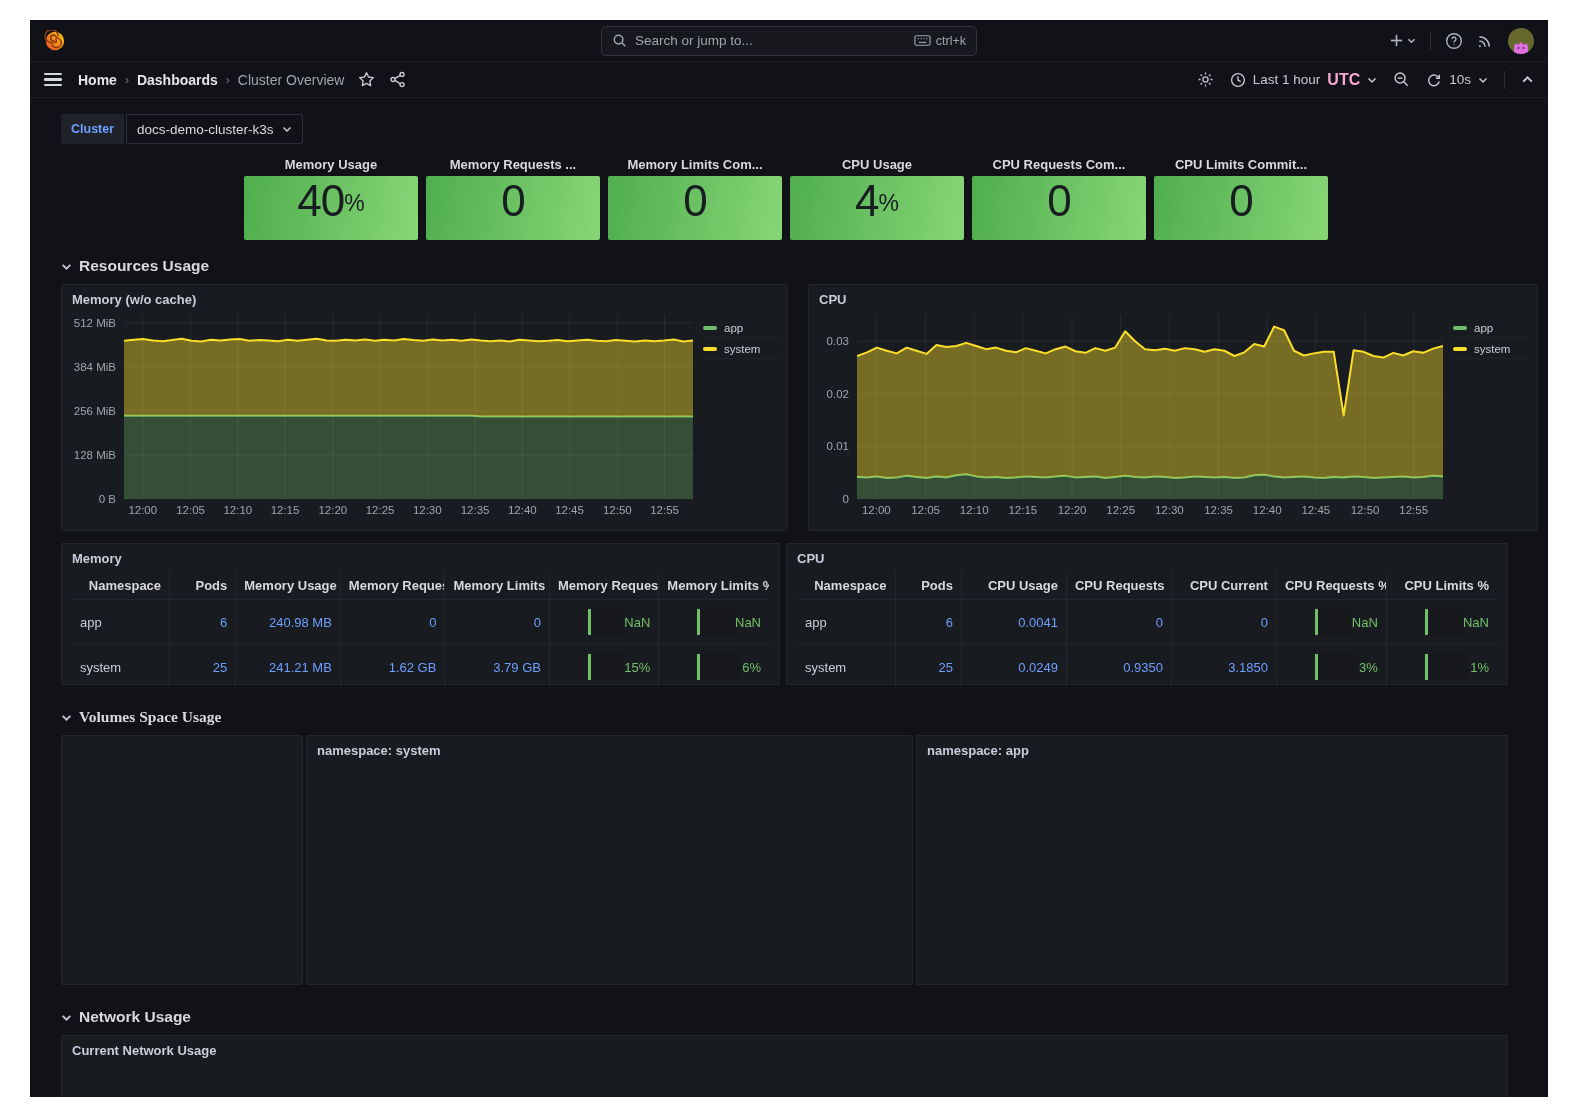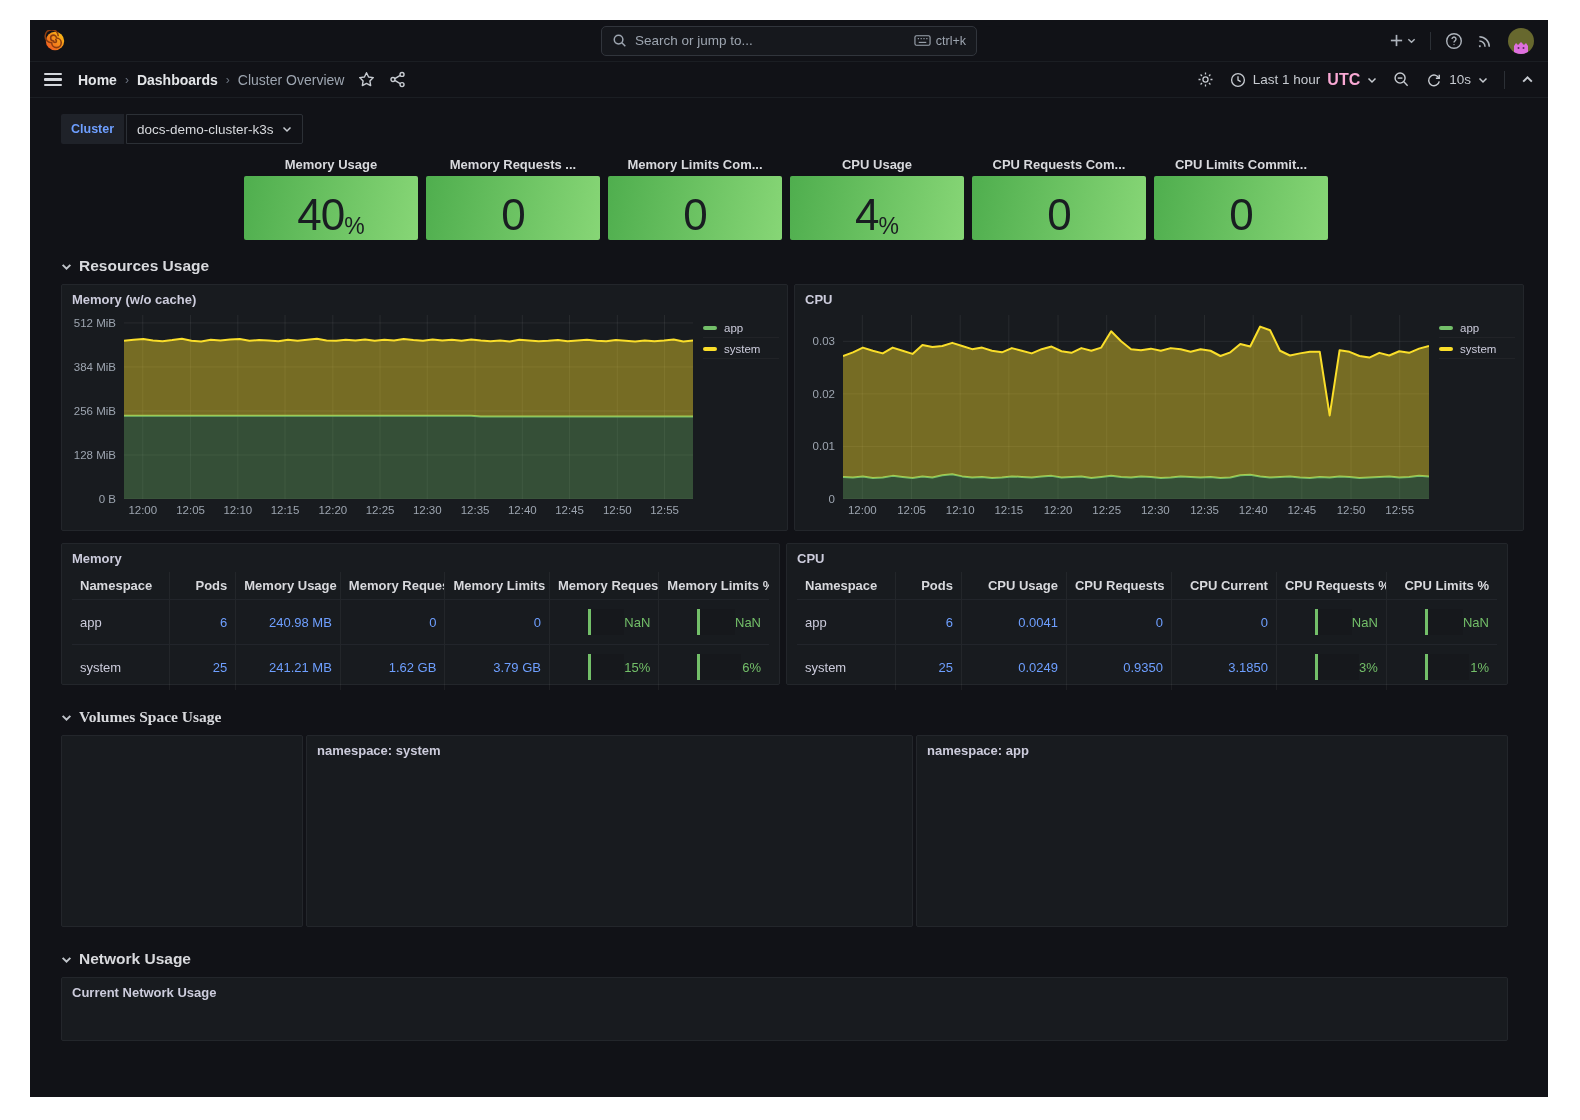--- a/index.html
+++ b/index.html
@@ -31,31 +31,31 @@
 
   
   .dash { padding:0 40px 0 31px; height:999px; overflow:hidden; }
   .var-row { margin-top:16px; display:flex; align-items:center; gap:2px; height:30px; }
   .var-label { background:#1f2229; color:#6e9fff; font-size:12.5px; font-weight:700; height:30px; display:flex; align-items:center; padding:0 10px; border-radius:2px 0 0 2px; }
   .var-value { background:#111217; border:1px solid #2c3036; height:30px; display:flex; align-items:center; gap:8px; padding:0 10px; font-size:13.5px; color:#d8dade; border-radius:0 2px 2px 0; cursor:pointer; }
 
   .stats-row { margin-top:12px; margin-left:183px; display:flex; gap:8px; }
   .stat { width:174px; }
   .stat-title { font-size:13px; font-weight:700; color:#d8d9dd; text-align:center; height:18px; line-height:18px; margin-bottom:2px; white-space:nowrap; overflow:hidden; }
-  .stat-box { height:64px; border-radius:2px; background:linear-gradient(100deg,#4fae4e 0%,#87d676 100%); display:flex; align-items:flex-end; justify-content:center; color:#191d21; }
+  .stat-box { height:64px; border-radius:2px; background:linear-gradient(100deg,#4fae4e 0%,#87d676 100%); display:flex; align-items:flex-start; justify-content:center; color:#191d21; }
   .stat-val { font-size:44px; font-weight:400; letter-spacing:-1px; }
   .stat-suffix { font-size:23px; margin-top:14px; }
 
   .section-hdr { margin-top:14px; height:24px; display:flex; align-items:center; gap:7px; font-size:15.5px; font-weight:700; color:#d8d9dd; cursor:pointer; }
   .section-hdr svg { color:#c0c4ca; }
 
   .panel { background:#181b1f; border:1px solid #23262b; border-radius:2px; }
   .panel-title { font-size:13px; font-weight:700; color:#ccccdc; padding:7px 10px 4px 10px; white-space:nowrap; overflow:hidden; cursor:pointer; }
 
-  .charts-row { margin-top:6px; display:flex; gap:6px; }
+  .charts-row { margin-top:6px; display:flex; gap:20px; }
   .chart-panel { height:247px; }
   .chart-panel.mem { width:727px; }
   .chart-panel.cpu { width:730px; }
   .chart-body { display:flex; padding:4px 8px 0 8px; }
   .y-labels { position:relative; height:184px; font-size:11.5px; color:#9da5b0; }
   .mem .y-labels { width:54px; }
   .cpu .y-labels { width:40px; }
   .y-labels span { position:absolute; right:8px; transform:translateY(-50%); white-space:nowrap; }
   .plot-wrap { flex:1; position:relative; }
   .plot { height:184px; position:relative; }
@@ -65,31 +65,31 @@
   .legend { width:86px; padding:4px 0 0 10px; display:flex; flex-direction:column; gap:2px; }
   .legend-item { display:flex; align-items:center; gap:7px; font-size:11.5px; color:#ccccdc; padding:3px 0; border-bottom:1px solid rgba(255,255,255,0.04); cursor:pointer; }
   .legend-dash { width:14px; height:4px; border-radius:2px; }
 
   .tables-row { margin-top:12px; display:flex; gap:6px; }
   .table-panel { height:142px; }
   .table-panel.mem { width:727px; }
   .table-panel.cpu { width:730px; }
   table { border-collapse:collapse; width:calc(100% - 20px); margin:2px 10px 0 10px; table-layout:fixed; }
   th { font-size:13px; font-weight:700; color:#d8d9dd; text-align:right; padding:6px 8px; white-space:nowrap; overflow:hidden; cursor:pointer; }
-  th:first-child { text-align:left; }
+  th:first-child { text-align:right; }
   td { font-size:13px; padding:0 8px; height:45px; white-space:nowrap; overflow:hidden; text-align:right; border-top:1px solid #22252b; }
   td:first-child { text-align:left; color:#ccccdc; }
   th + th, td + td { border-left:1px solid rgba(255,255,255,0.05); }
   .cell-num { color:#6e9fff; }
   .gauge { display:flex; align-items:center;margin-left:30px; }
   .gauge-box { width:44px; height:26px; background:#16181c; border-radius:1px; display:block; position:relative; }
   .gauge-bar { position:absolute; left:0; top:0; bottom:0; width:3px; background:#73bf69; }
   .gauge-val { flex:1; text-align:right; color:#73bf69; font-weight:400; }
 
-  .volumes-row { margin-top:6px; display:flex; gap:3px; height:192px; }
+  .volumes-row { margin-top:6px; display:flex; gap:3px; height:250px; }
   .vol-empty { width:242px; }
   .vol-system { width:607px; }
   .vol-app { flex:1; }
 
   .network-panel { margin-top:6px; height:64px; }
 
   svg.ic { display:block; }
 </style>
 </head>
 <body>

